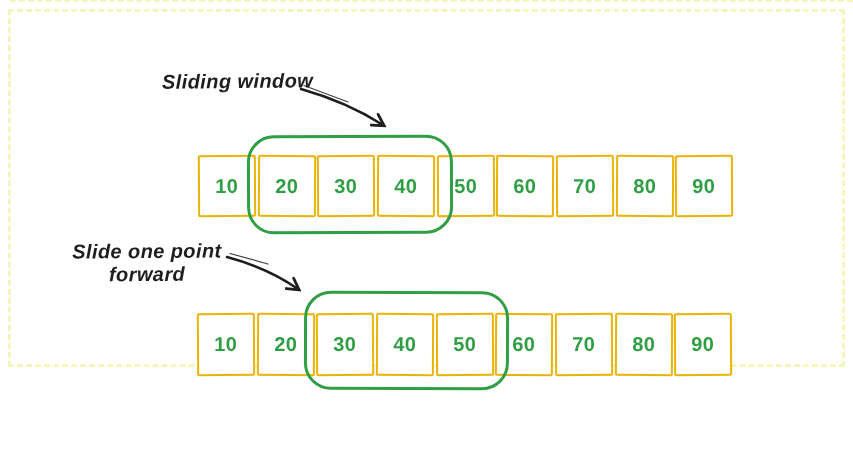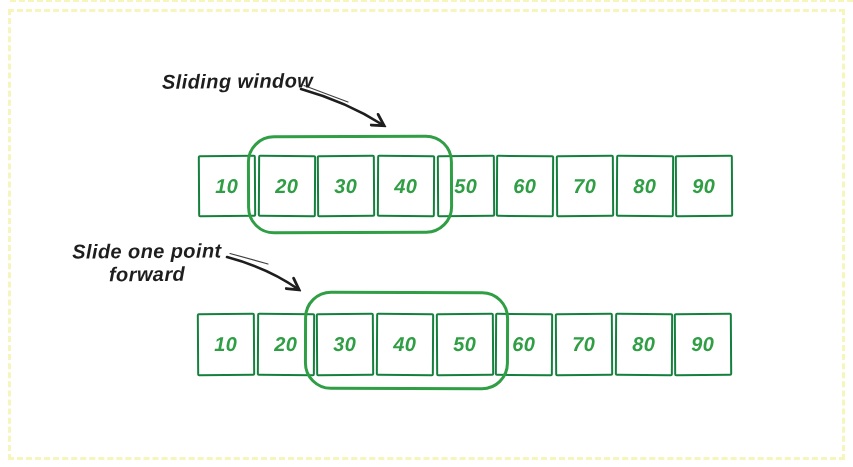--- a/index.html
+++ b/index.html
@@ -2,21 +2,21 @@
 <html><head>
 <meta charset="utf-8">
 <style>
   * { margin:0; padding:0; box-sizing:border-box; }
   html,body { width:853px; height:467px; }
   body {
     background:#ffffff;
     font-family:"Liberation Sans","DejaVu Sans",sans-serif;
     overflow:hidden;
   }
-  .canvas { position:relative; width:853px; height:467px; background:#ffffff; }
+  .canvas { position:relative; width:853px; height:374px; background:#ffffff; }
 
   
   .top-edge-dash {
     position:absolute; left:10px; top:-1px; right:0; height:0;
     border-top:3px dashed #f5f5bc; pointer-events:none;
   }
   .dashed-border {
     position:absolute; left:8px; top:9px; right:8px; bottom:7px;
     border:3px dashed #f5f5bc; pointer-events:none;
   }
@@ -35,23 +35,23 @@
     text-align:center; font-size:20px; line-height:23px;
     transform:rotate(-.4deg);
   }
 
   
   .array { position:absolute; display:flex; gap:2px; }
   .array-top    { left:198px; top:155px; width:535px; height:62px; }
   .array-bottom { left:197px; top:313px; width:535px; height:63px; }
   .cell {
     flex:1; background:#ffffff;
-    border:2px solid #15803d; border-radius:2px;
+    border:2px solid #eab308; border-radius:2px;
     display:flex; align-items:center; justify-content:center;
-    font-size:20px; font-style:italic; font-weight:bold;
+    font-size:20px; font-weight:bold;
     color:#2f9e44; letter-spacing:.5px;
   }
   .cell:nth-child(odd)  { transform:rotate(-.35deg); }
   .cell:nth-child(even) { transform:rotate(.3deg); }
 
   
   .window-box {
     position:absolute; border:3px solid #2f9e44; border-radius:27px;
     background:transparent; pointer-events:none;
   }

